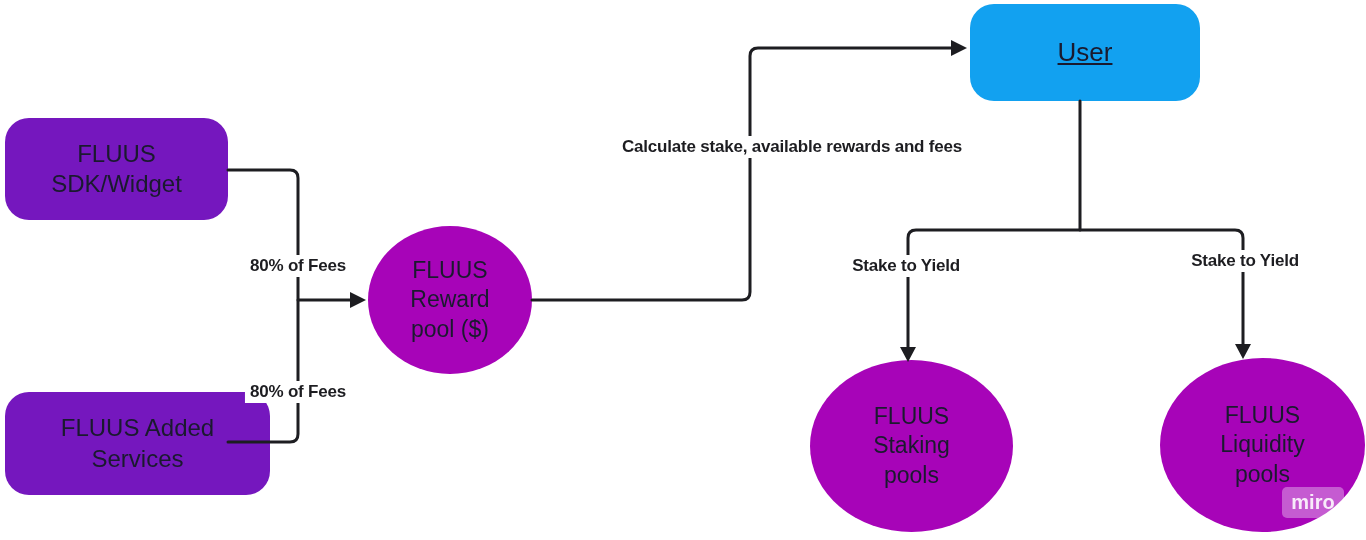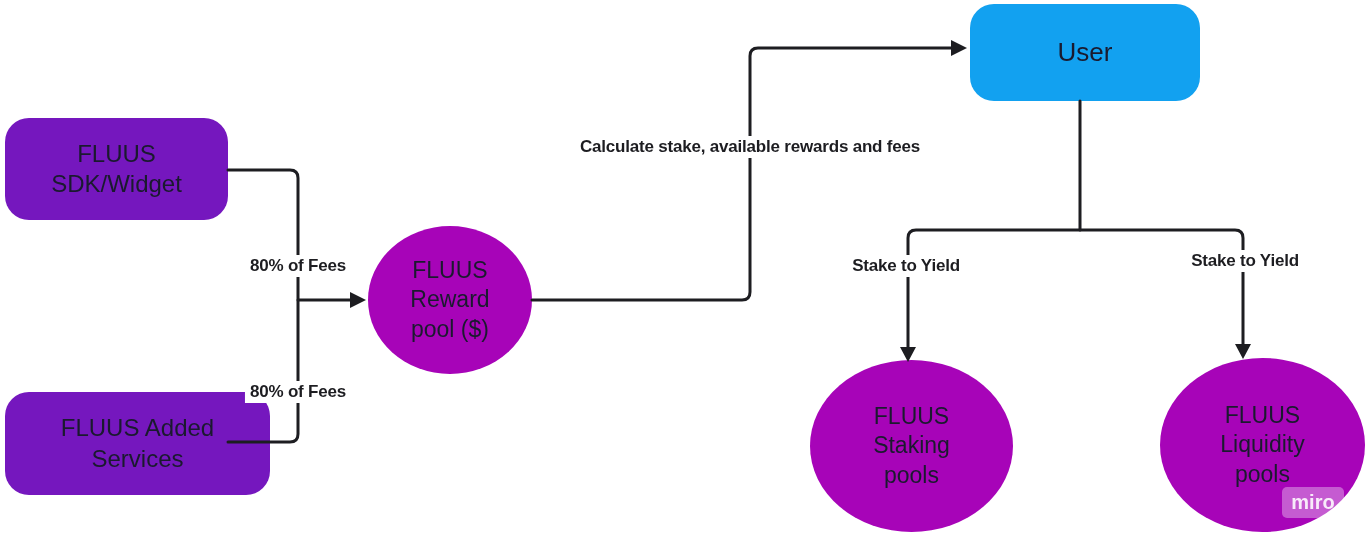--- a/index.html
+++ b/index.html
@@ -26,21 +26,21 @@
     color: #1a1a2e;
     font-size: 24px;
     line-height: 1.27;
     box-sizing: border-box;
     user-select: none;
   }
   .rect  { border-radius: 24px; }
   .round { border-radius: 50%; font-size: 23px; }
   .purple  { background: #7517be; }
   .magenta { background: #a704b8; }
-  .blue    { background: #12a1f0; }
+  .blue    { background: #12a1f0; text-decoration: underline; }
 
   #node-sdk-widget     { left: 5px;    top: 118px; width: 223px; height: 102px; }
   #node-added-services { left: 5px;    top: 392px; width: 265px; height: 103px; }
   #node-reward-pool    { left: 368px;  top: 226px; width: 164px; height: 148px; }
   #node-user           { left: 970px;  top: 4px;   width: 230px; height: 97px; font-size: 26px; }
   #node-staking-pools  { left: 810px;  top: 360px; width: 203px; height: 172px; }
   #node-liquidity-pools{ left: 1160px; top: 358px; width: 205px; height: 174px; }
 
   
   #connector-layer {
@@ -62,21 +62,21 @@
     color: #1d1d21;
     font-size: 17px;
     font-weight: 700;
     letter-spacing: -0.2px;
     white-space: nowrap;
     padding: 1px 5px;
     user-select: none;
   }
   #label-fees-top        { left: 298px;  top: 266px; }
   #label-fees-bottom     { left: 298px;  top: 392px; }
-  #label-calculate       { left: 750px;  top: 147px; }
+  #label-calculate       { left: 792px;  top: 147px; }
   #label-stake-left      { left: 906px;  top: 266px; }
   #label-stake-right     { left: 1245px; top: 261px; }
 
   
   #watermark {
     position: absolute;
     left: 1282px; top: 487px;
     width: 62px; height: 31px;
     z-index: 20;
     background: rgba(255,255,255,0.35);

